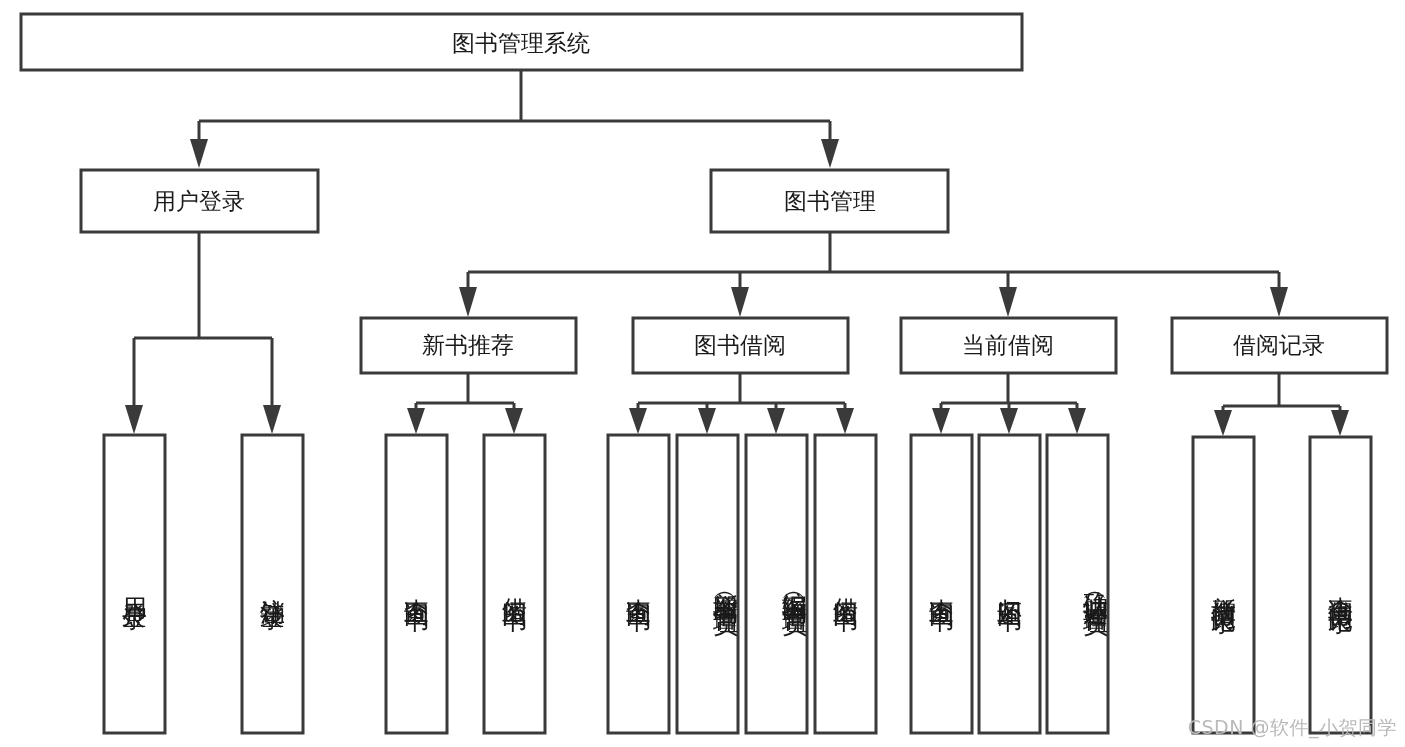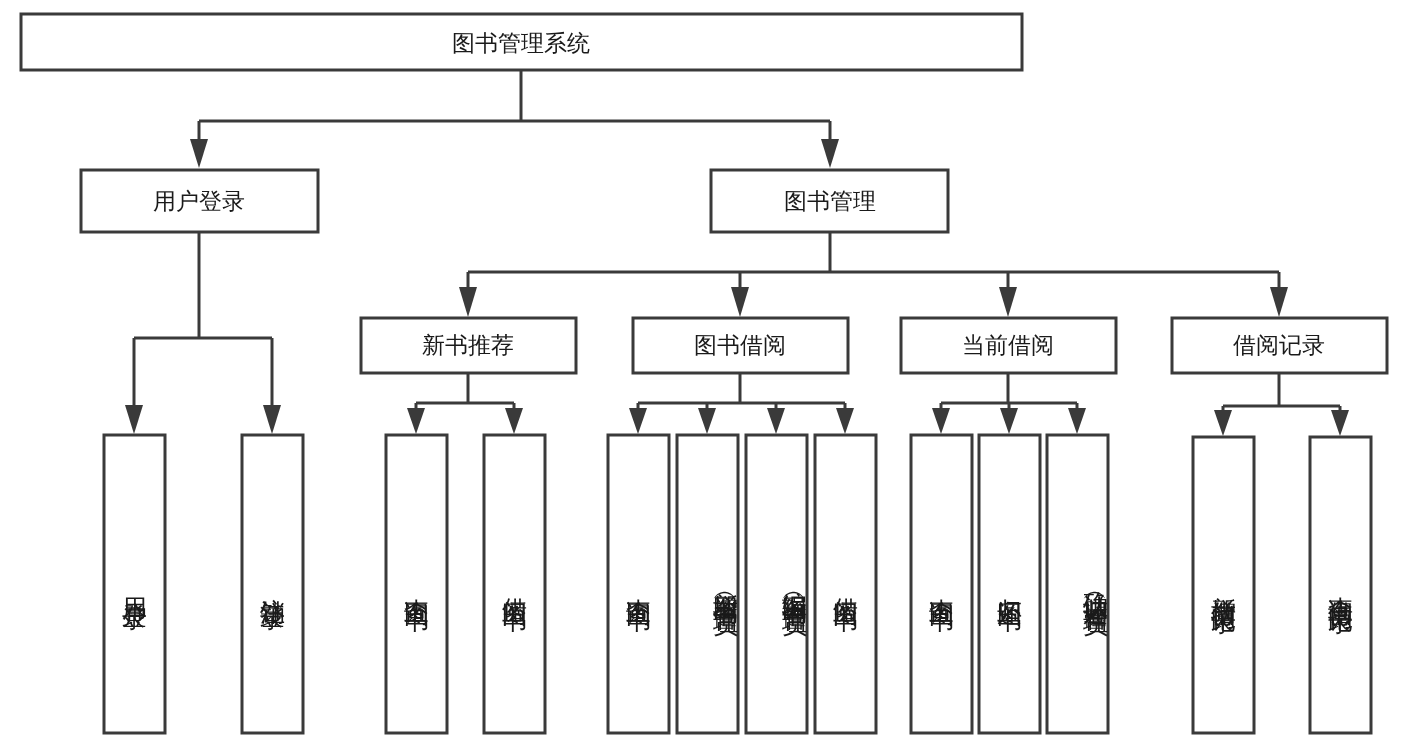--- a/index.html
+++ b/index.html
@@ -233,14 +233,15 @@
   <div class="vlabel" style="left:911px; top:435px; width:61px; height:298px; display:flex; align-items:center; justify-content:center;">查询图书</div>
 
   <div class="vlabel" style="left:979px; top:435px; width:61px; height:298px; display:flex; align-items:center; justify-content:center;">归还图书</div>
 
   <div class="vlabel" style="left:1047px; top:440px; width:61px; height:290px; display:flex; align-items:flex-start; justify-content:center;">确认归还（管理员）</div>
 
   <div class="vlabel" style="left:1193px; top:437px; width:61px; height:296px; display:flex; align-items:center; justify-content:center;">新增借阅记录</div>
 
   <div class="vlabel" style="left:1310px; top:437px; width:61px; height:296px; display:flex; align-items:center; justify-content:center;">查询借阅记录</div>
 
+  <div class="watermark-text">CSDN @软件_小贺同学</div>
 
 </div>
 
 </body></html>

